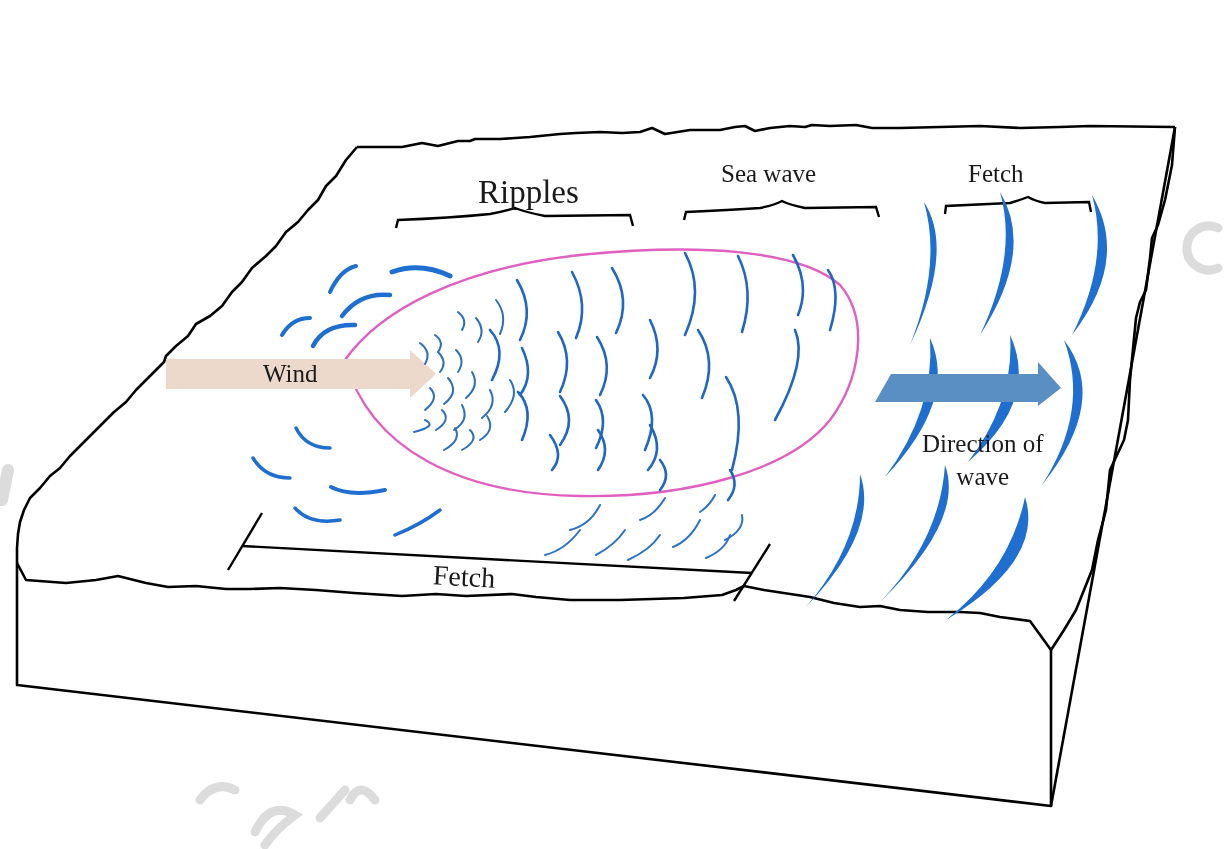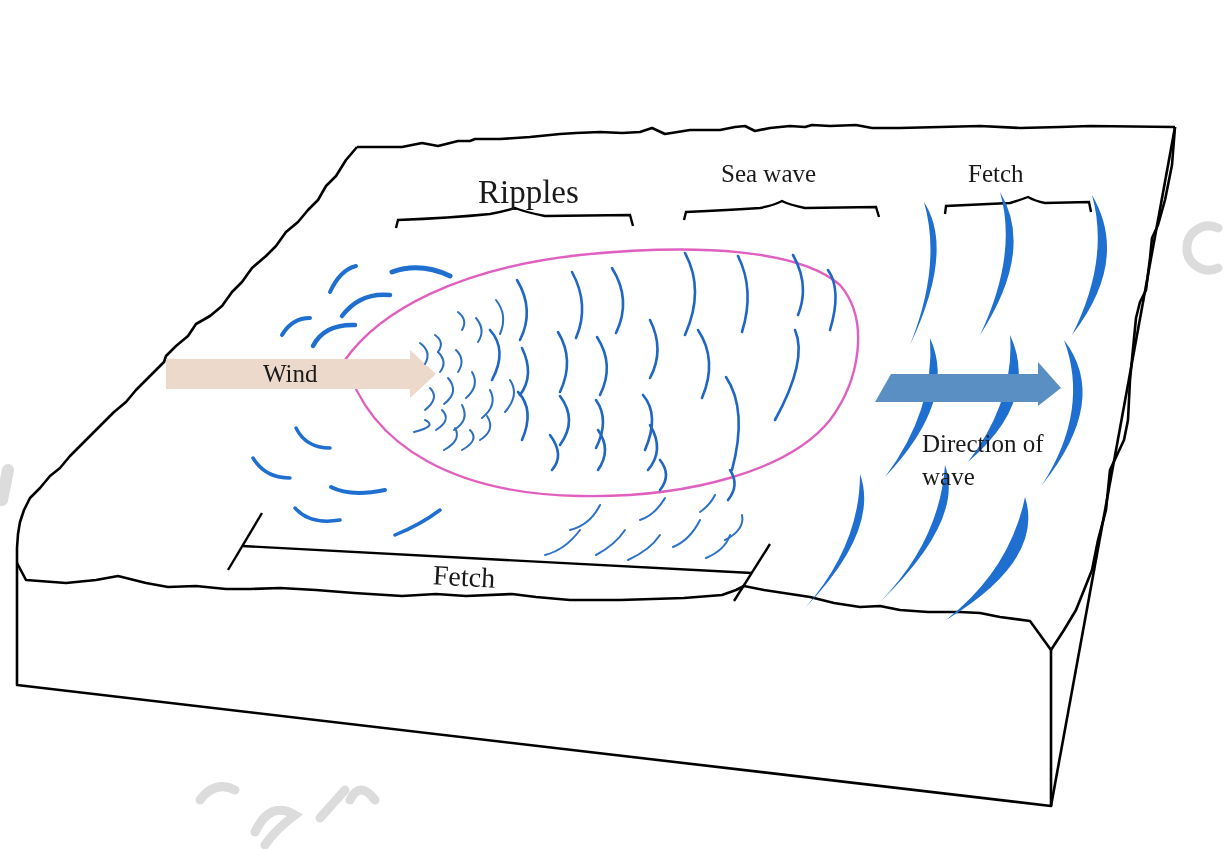--- a/index.html
+++ b/index.html
@@ -5,21 +5,21 @@
     html, body { margin: 0; padding: 0; background: #ffffff; }
     body { width: 1225px; height: 849px; position: relative; overflow: hidden;
            font-family: "Liberation Serif", "DejaVu Serif", serif; }
     #diagram { position: absolute; left: 0; top: 0; width: 1225px; height: 849px; }
     .label { position: absolute; color: #1a1a1a; white-space: nowrap; line-height: 1; }
     .lbl-ripples { left: 478px; top: 176px; font-size: 33px; }
     .lbl-seawaves { left: 721px; top: 161px; font-size: 25px; }
     .lbl-swells { left: 968px; top: 161px; font-size: 25px; }
     .lbl-wind { left: 263px; top: 361px; font-size: 25px; }
     .lbl-fetch { left: 433px; top: 563px; font-size: 28px; transform: rotate(3deg); }
-    .lbl-direction { left: 922px; top: 428px; font-size: 25px; text-align: left; line-height: 1.3; }
+    .lbl-direction { left: 922px; top: 428px; font-size: 25px; text-align: center; line-height: 1.3; }
   </style>
 </head>
 <body>
 
 <svg id="diagram" viewBox="0 0 1225 849" xmlns="http://www.w3.org/2000/svg">
 
   <g fill="none" stroke="#dcdcdc" stroke-width="9" stroke-linecap="round">
     <path d="M1218 228 A22 22 0 1 0 1218 268"></path>
     <path d="M200 800 Q215 780 235 790"></path>
     <path d="M255 832 Q270 800 295 815 Q275 830 265 845"></path>

